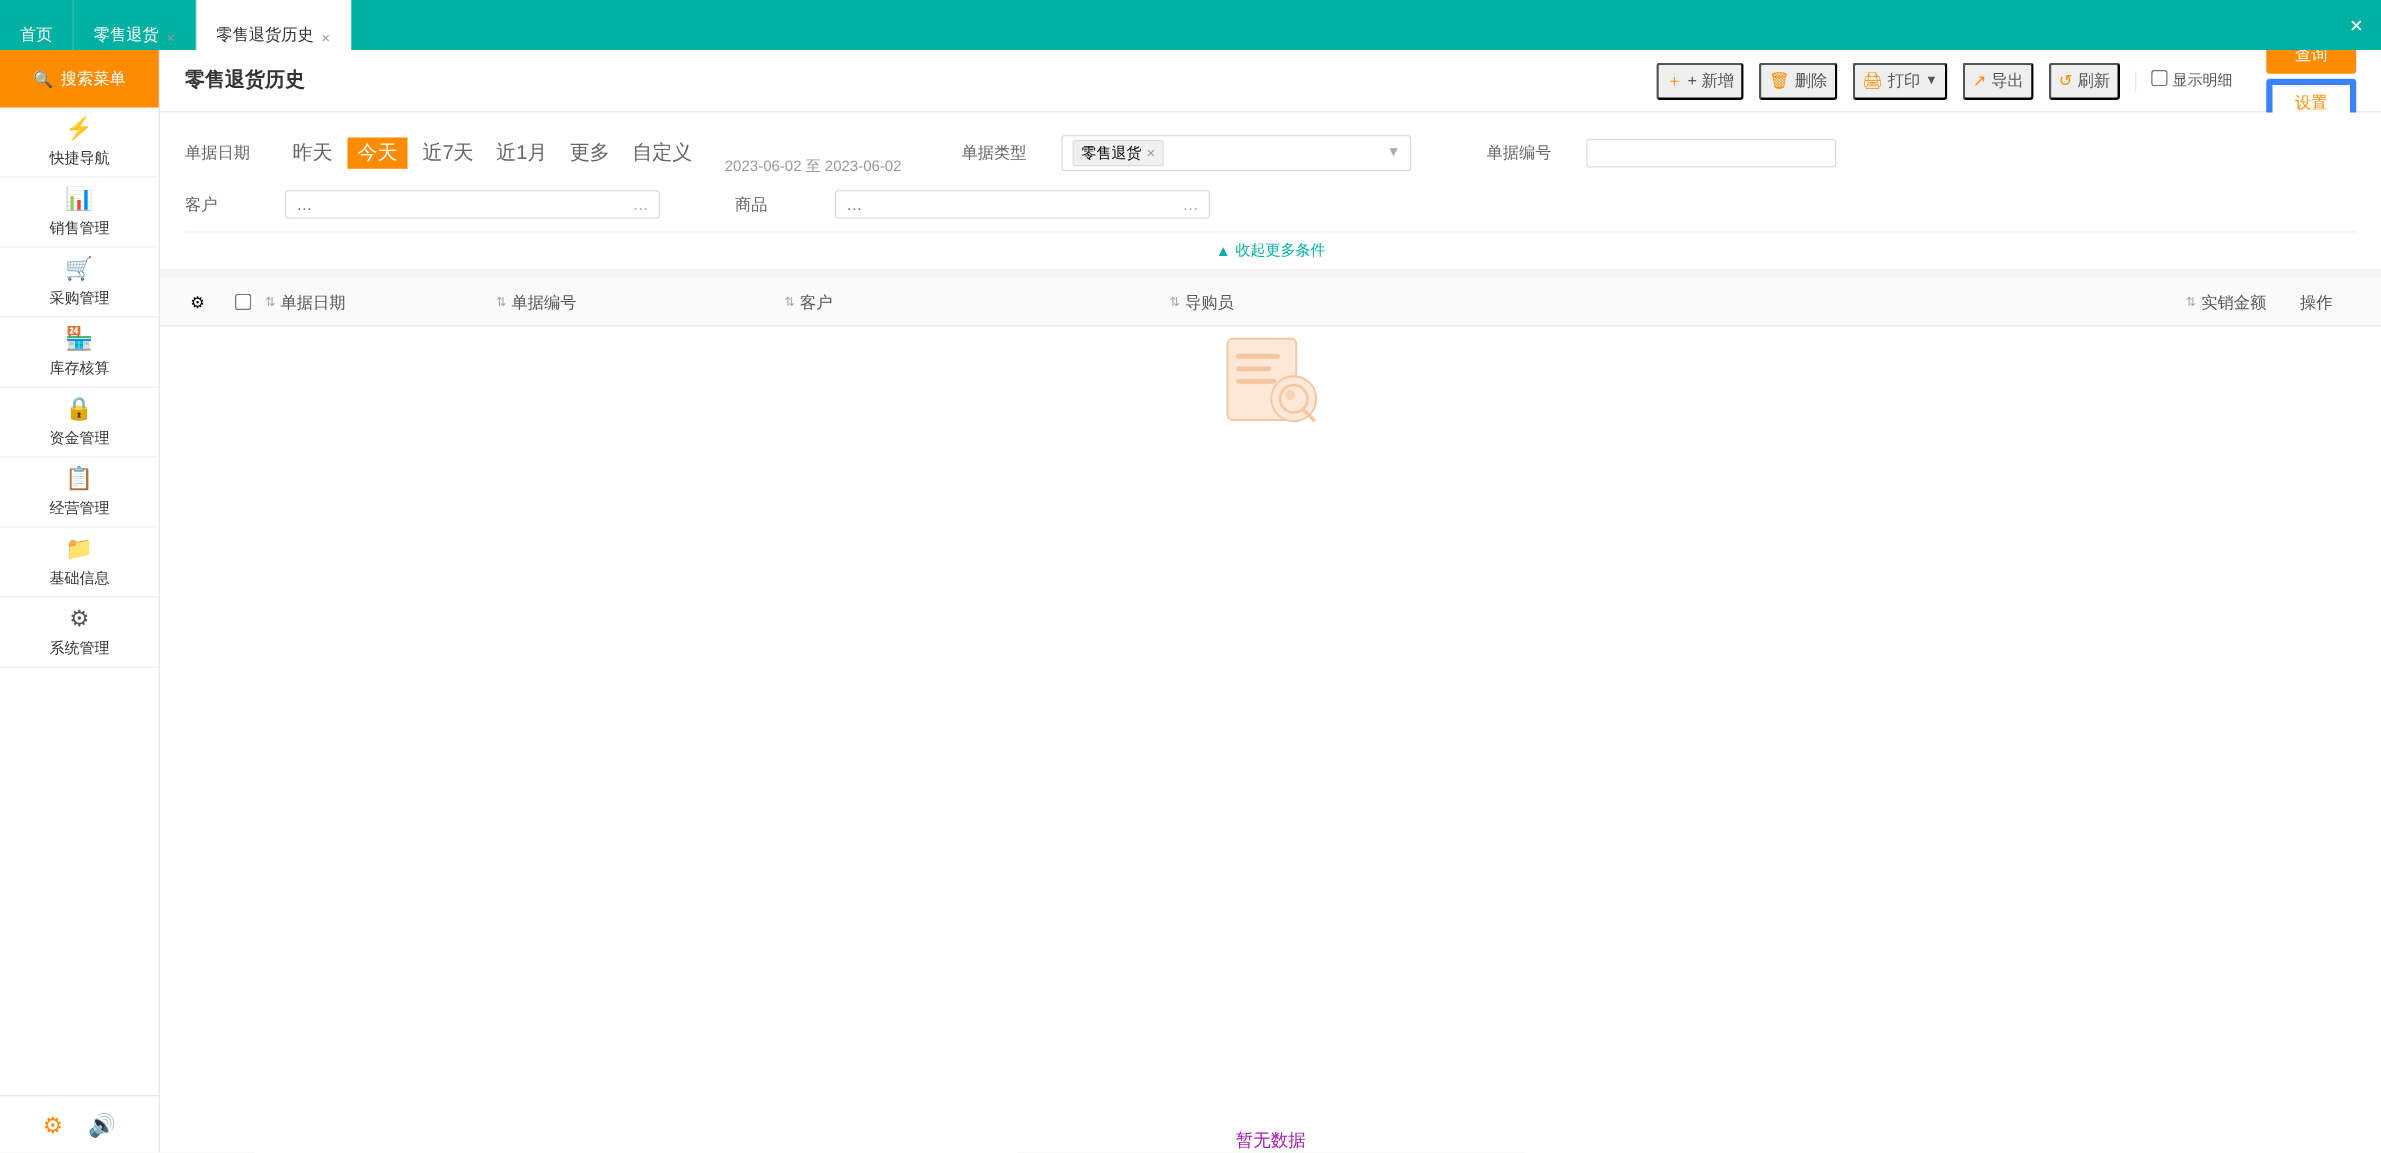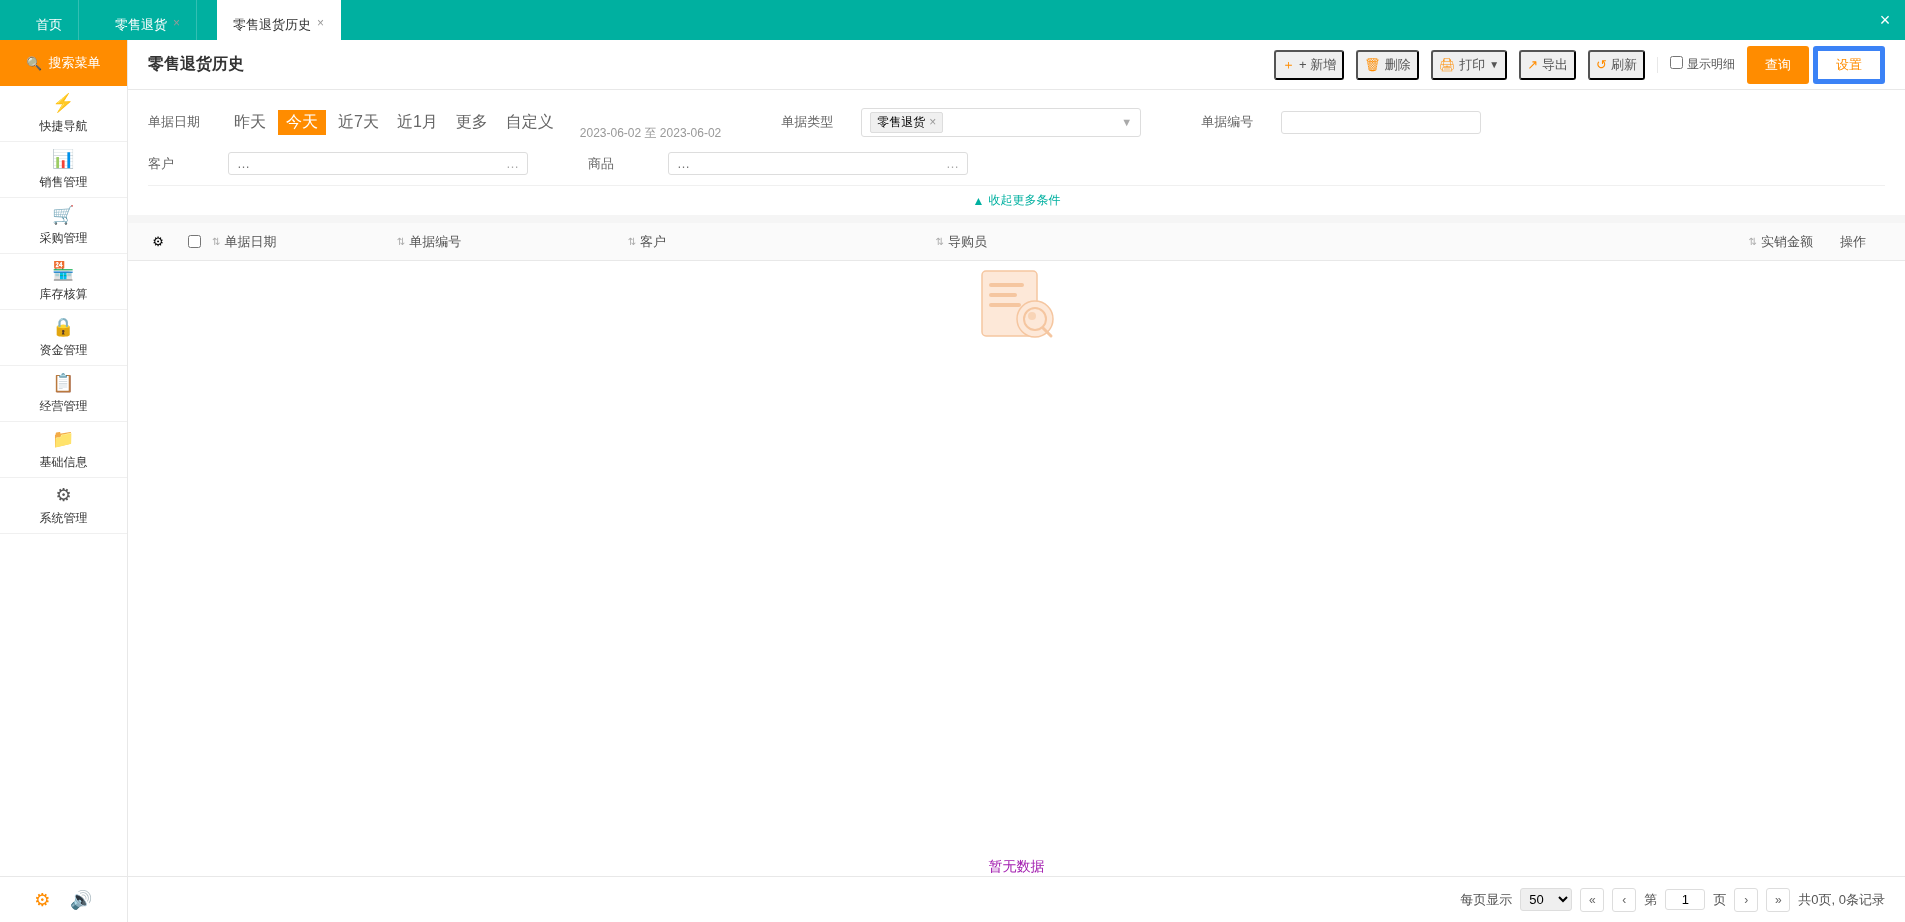--- a/index.html
+++ b/index.html
@@ -8,29 +8,28 @@
     
     .top-bar {
       height: 40px;
       background: #00b0a0;
       display: flex;
       align-items: center;
       flex-shrink: 0;
     }
     .top-tab {
       height: 100%;
-      padding: 16px 16px;
-      display: flex;
-      align-items: flex-start;
+      padding: 3px 16px;
+      display: flex;
+      align-items: flex-end;
       color: #fff;
       cursor: pointer;
       font-size: 13px;
       gap: 6px;
       border-right: 1px solid rgba(255,255,255,0.2);
-      margin-left: 20px;
     }
     .top-tab.active {
       background: #fff;
       color: #333;
     }
     .top-tab .close-x {
       font-size: 12px;
       color: #999;
       cursor: pointer;
     }
@@ -445,21 +444,21 @@
         </button>
         <button class="action-btn">
           <span style="color:#ff8c00;">↺</span>
           <span>刷新</span>
         </button>
         <div class="divider-v"></div>
         <label class="show-detail-label">
           <input type="checkbox" style="">
           <span>显示明细</span>
         </label>
-        <div style="display:flex;flex-direction:row;gap:4px;">
+        <div style="display:flex;flex-direction:column;gap:4px;margin-left:15px;">
           <button class="btn-query">查询</button>
           <button class="btn-settings">设置</button>
         </div>
       </div>
     </div>
 
     <div class="filter-area">
       <div class="filter-row">
 
         <span class="filter-label">单据日期</span>
@@ -468,21 +467,21 @@
           <span class="date-btn active">今天</span>
           <span class="date-btn">近7天</span>
           <span class="date-btn">近1月</span>
           <span class="date-btn">更多</span>
           <span class="date-btn">自定义</span>
         </div>
         <div style="display:flex;flex-direction:column;margin-top:21px;">
           <span class="date-range-text">2023-06-02 至 2023-06-02</span>
         </div>
 
-        <span class="filter-label" style="margin-left:40px;">单据类型</span>
+        <span class="filter-label" style="margin-left:28px;">单据类型</span>
         <div class="filter-select-wrap">
           <div class="tag-item">
             <span>零售退货</span>
             <span class="tag-close">×</span>
           </div>
           <span style="color:#aaa;font-size:11px;">▼</span>
         </div>
 
         <span class="filter-label" style="margin-left:40px;">单据编号</span>
         <div class="filter-input-wrap">
@@ -561,32 +560,16 @@
           <rect x="22" y="32" width="28" height="4" rx="2" fill="#f5c6a0"></rect>
           <rect x="22" y="42" width="32" height="4" rx="2" fill="#f5c6a0"></rect>
           <circle cx="68" cy="58" r="18" fill="#fde8d8" stroke="#f5c6a0" stroke-width="1.5"></circle>
           <circle cx="68" cy="58" r="11" fill="none" stroke="#f5c6a0" stroke-width="2"></circle>
           <line x1="76" y1="67" x2="84" y2="75" stroke="#f5c6a0" stroke-width="3" stroke-linecap="round"></line>
           <circle cx="65" cy="55" r="4" fill="#f5c6a0" opacity="0.6"></circle>
         </svg>
         <span>暂无数据</span>
       </div>
 
-      <div class="pagination">
-        <span>每页显示</span>
-        <select class="page-size-select">
-          <option>50</option>
-          <option>100</option>
-          <option>200</option>
-        </select>
-        <div class="page-btn">«</div>
-        <div class="page-btn">‹</div>
-        <span>第</span>
-        <input class="page-input" type="text" value="1" style="">
-        <span>页</span>
-        <div class="page-btn">›</div>
-        <div class="page-btn">»</div>
-        <span>共0页, 0条记录</span>
-      </div>
     </div>
 
   </div>
 </div>
 
 </body></html>

